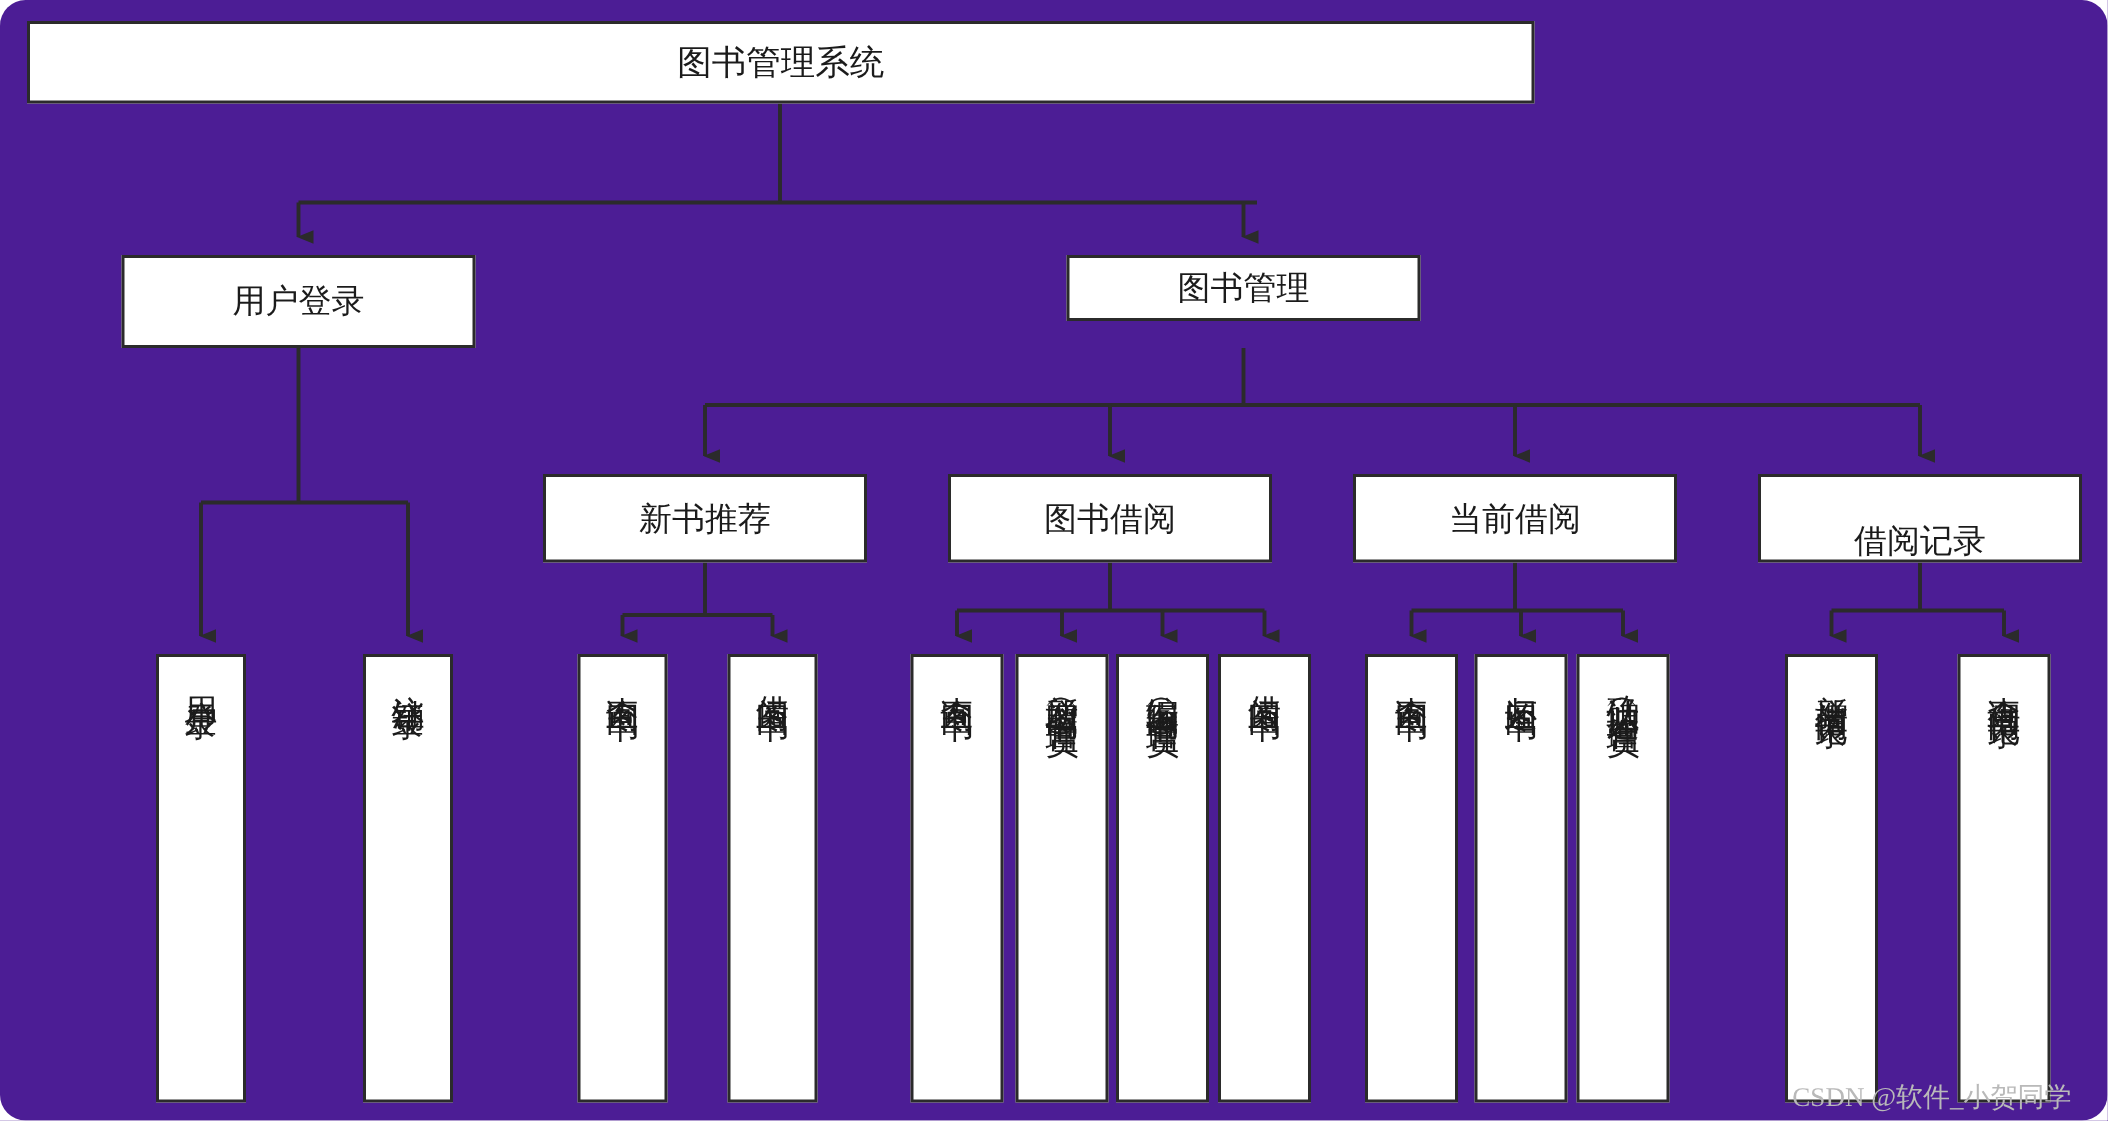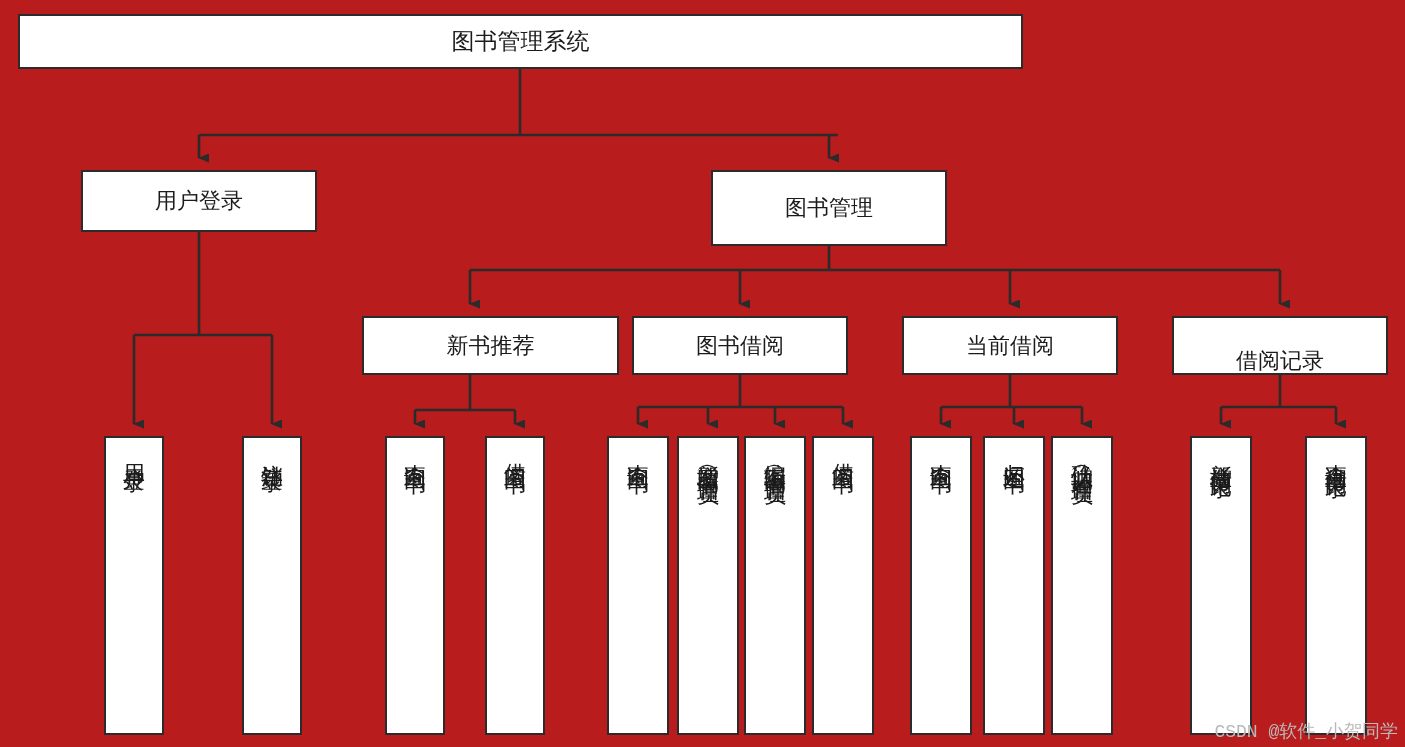--- a/index.html
+++ b/index.html
@@ -7,22 +7,23 @@
     padding: 0;
     background: #ffffff;
   }
   body {
     font-family: "Liberation Sans", "DejaVu Sans", sans-serif;
   }
   #diagram-root {
     position: relative;
     width: 1405px;
     height: 747px;
-    background: #b91c1c;
+    background: #4c1d95;
     overflow: hidden;
+    border-radius: 17px;
   }
   #edge-layer {
     position: absolute;
     left: 0;
     top: 0;
     width: 1405px;
     height: 747px;
   }
   .node {
     position: absolute;
@@ -54,27 +55,27 @@
   .node.vertical .node-label {
     writing-mode: vertical-rl;
     text-orientation: upright;
     font-size: 22px;
     letter-spacing: 3px;
     line-height: 1;
     white-space: nowrap;
   }
   #watermark {
     position: absolute;
-    right: 7px;
+    right: 24px;
     bottom: 4px;
     font-size: 18px;
     color: #b9b9b9;
     z-index: 5;
     white-space: nowrap;
-    font-family: Liberation Mono, monospace;
+    font-family: Liberation Serif, serif;
   }
 </style>
 </head>
 <body>
 
 <div id="diagram-root">
 
   <svg id="edge-layer" viewBox="0 0 1405 747" xmlns="http://www.w3.org/2000/svg">
     <defs>
       <marker id="arrowhead" markerWidth="9" markerHeight="11" refX="4.5" refY="10" orient="auto" markerUnits="userSpaceOnUse">
@@ -126,25 +127,25 @@
     </g>
   </svg>
 
   <div class="node root horizontal" style="left: 18px; top: 14px; width: 1005px; height: 55px; border-color: rgb(43, 43, 43); background: rgb(255, 255, 255); color: rgb(27, 27, 27);">
     <span class="node-label">图书管理系统</span>
   </div>
 
   <div class="node horizontal" style="left: 81px; top: 170px; width: 236px; height: 62px; border-color: rgb(43, 43, 43); background: rgb(255, 255, 255); color: rgb(27, 27, 27);">
     <span class="node-label">用户登录</span>
   </div>
-  <div class="node horizontal" style="left: 711px; top: 170px; width: 236px; height: 76px; border-color: rgb(43, 43, 43); background: rgb(255, 255, 255); color: rgb(27, 27, 27);">
+  <div class="node horizontal" style="left: 711px; top: 170px; width: 236px; height: 44px; border-color: rgb(43, 43, 43); background: rgb(255, 255, 255); color: rgb(27, 27, 27);">
     <span class="node-label">图书管理</span>
   </div>
 
-  <div class="node horizontal" style="left: 362px; top: 316px; width: 257px; height: 59px; border-color: rgb(43, 43, 43); background: rgb(255, 255, 255); color: rgb(27, 27, 27);">
+  <div class="node horizontal" style="left: 362px; top: 316px; width: 216px; height: 59px; border-color: rgb(43, 43, 43); background: rgb(255, 255, 255); color: rgb(27, 27, 27);">
     <span class="node-label">新书推荐</span>
   </div>
   <div class="node horizontal" style="left: 902px; top: 316px; width: 216px; height: 59px; border-color: rgb(43, 43, 43); background: rgb(255, 255, 255); color: rgb(27, 27, 27);">
     <span class="node-label">当前借阅</span>
   </div>
   <div class="node horizontal" style="left: 632px; top: 316px; width: 216px; height: 59px; border-color: rgb(43, 43, 43); background: rgb(255, 255, 255); color: rgb(27, 27, 27);">
     <span class="node-label">图书借阅</span>
   </div>
   <div class="node horizontal" style="left: 1172px; top: 316px; width: 216px; height: 59px; border-color: rgb(43, 43, 43); background: rgb(255, 255, 255); color: rgb(27, 27, 27); align-items: flex-end;">
     <span class="node-label">借阅记录</span>

